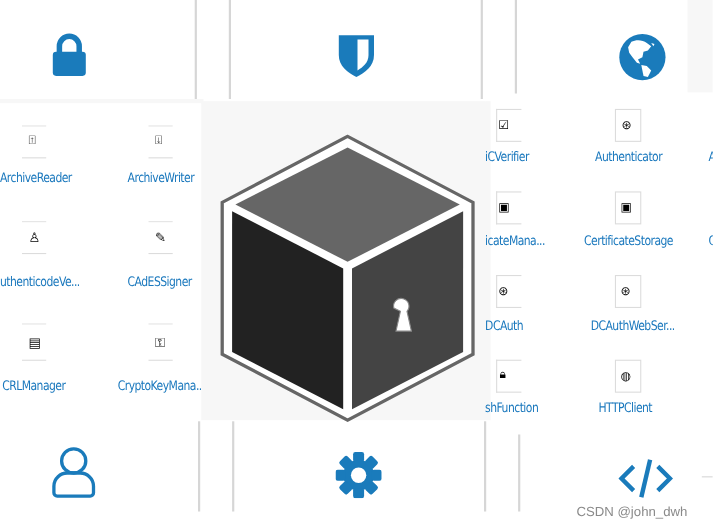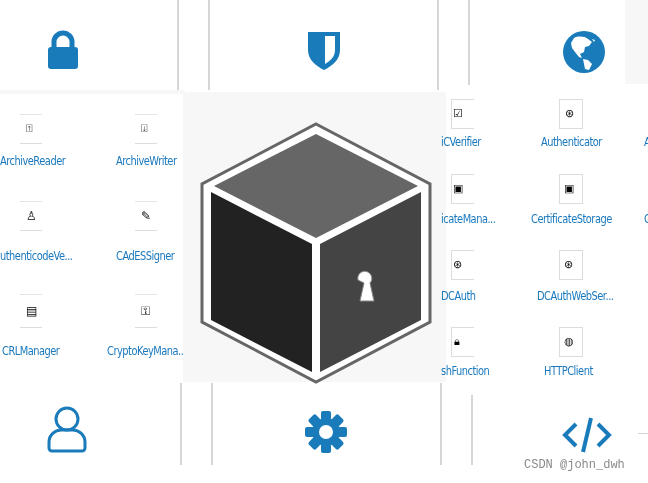--- a/index.html
+++ b/index.html
@@ -5,21 +5,21 @@
     html, body { margin:0; padding:0; }
     body { width:648px; height:483px; position:relative; overflow:hidden; background:#ffffff; font-family:"Liberation Sans", sans-serif; }
     .abs { position:absolute; }
     .vline { position:absolute; width:2px; background:#d6d6d6; }
     .tile-icon { position:absolute; }
     .panel-bg { position:absolute; background:#f7f7f7; }
     .panel { position:absolute; background:#ffffff; }
     .label { position:absolute; font-size:12px; color:#1a78bd; font-family:"DejaVu Sans", sans-serif; letter-spacing:-0.6px; white-space:nowrap; transform:scaleX(0.82); transform-origin:left top; }
     .rcard { position:absolute; width:22px; height:28px; border:1px solid #dcdcdc; border-right:none; background:#fff; }
     .rcard.full { border-right:1px solid #dcdcdc; }
-    .watermark { position:absolute; font-size:12px; color:#8a8a8a; font-family:Liberation Mono, monospace; }
+    .watermark { position:absolute; font-size:12px; color:#8a8a8a; font-family:Liberation Sans, sans-serif; }
   </style>
 </head>
 <body>
 
 <div class="tile-icon" style="left:46px;top:30px;width:34px;height:40px;">
   <svg width="34" height="40" viewBox="0 0 34 40">
     <path d="M8 18 V12 a9 9 0 0 1 18 0 V18" fill="none" stroke="#1a7bbb" stroke-width="5"></path>
     <rect x="2" y="17" width="30" height="22" rx="3" fill="#1a7bbb"></rect>
   </svg>
 </div>

